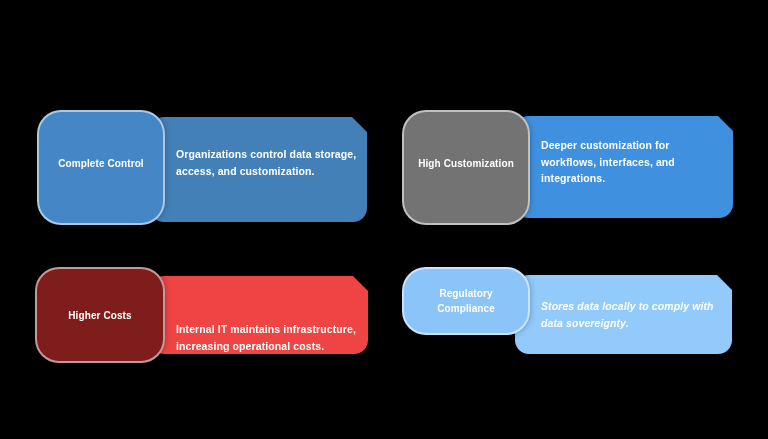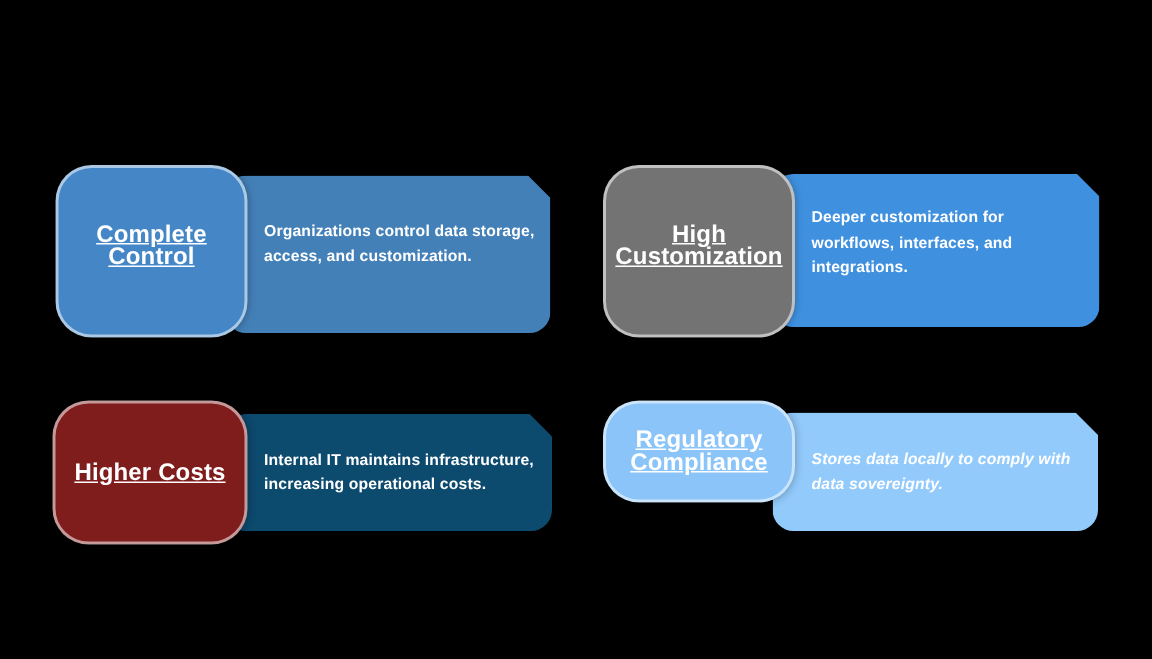--- a/index.html
+++ b/index.html
@@ -38,27 +38,26 @@
     border-radius: 24px;
     border: 2px solid rgba(255, 255, 255, 0.55);
     box-shadow: 0 0 6px rgba(0, 0, 0, 0.3);
     display: flex;
     align-items: center;
     justify-content: center;
     text-align: center;
   }
   .label-text {
     color: #ffffff;
-    font-size: 16px;
+    font-size: 10px;
     font-weight: 700;
     line-height: 15px;
     letter-spacing: 0.1px;
     white-space: pre-line;
     padding: 0 6px;
-    text-decoration: underline;
   }
 
   
   .c0 .label { left: 37px;  top: 110px; width: 128px; height: 115px; }
   .c0 .desc  { left: 150px; top: 117px; width: 217px; height: 105px; padding-bottom: 14px; }
 
   .c1 .label { left: 402px; top: 110px; width: 128px; height: 115px; }
   .c1 .desc  { left: 515px; top: 116px; width: 218px; height: 102px; padding-bottom: 10px; }
 
   .c2 .label { left: 35px;  top: 267px; width: 130px; height: 96px; }
@@ -89,21 +88,21 @@
       <p class="desc-text">Deeper customization for
 workflows, interfaces, and
 integrations.</p>
     </div>
     <div class="label" style="background: #737373;">
       <span class="label-text">High Customization</span>
     </div>
   </div>
 
   <div class="card c2">
-    <div class="desc" style="background: #0c4a6e;">
+    <div class="desc" style="background: #ef4444; align-items: flex-end;">
       <p class="desc-text">Internal IT maintains infrastructure,
 increasing operational costs.</p>
     </div>
     <div class="label" style="background: #7f1d1d;">
       <span class="label-text">Higher Costs</span>
     </div>
   </div>
 
   <div class="card c3">
     <div class="desc" style="background: rgb(146, 202, 251); font-style: italic;">

